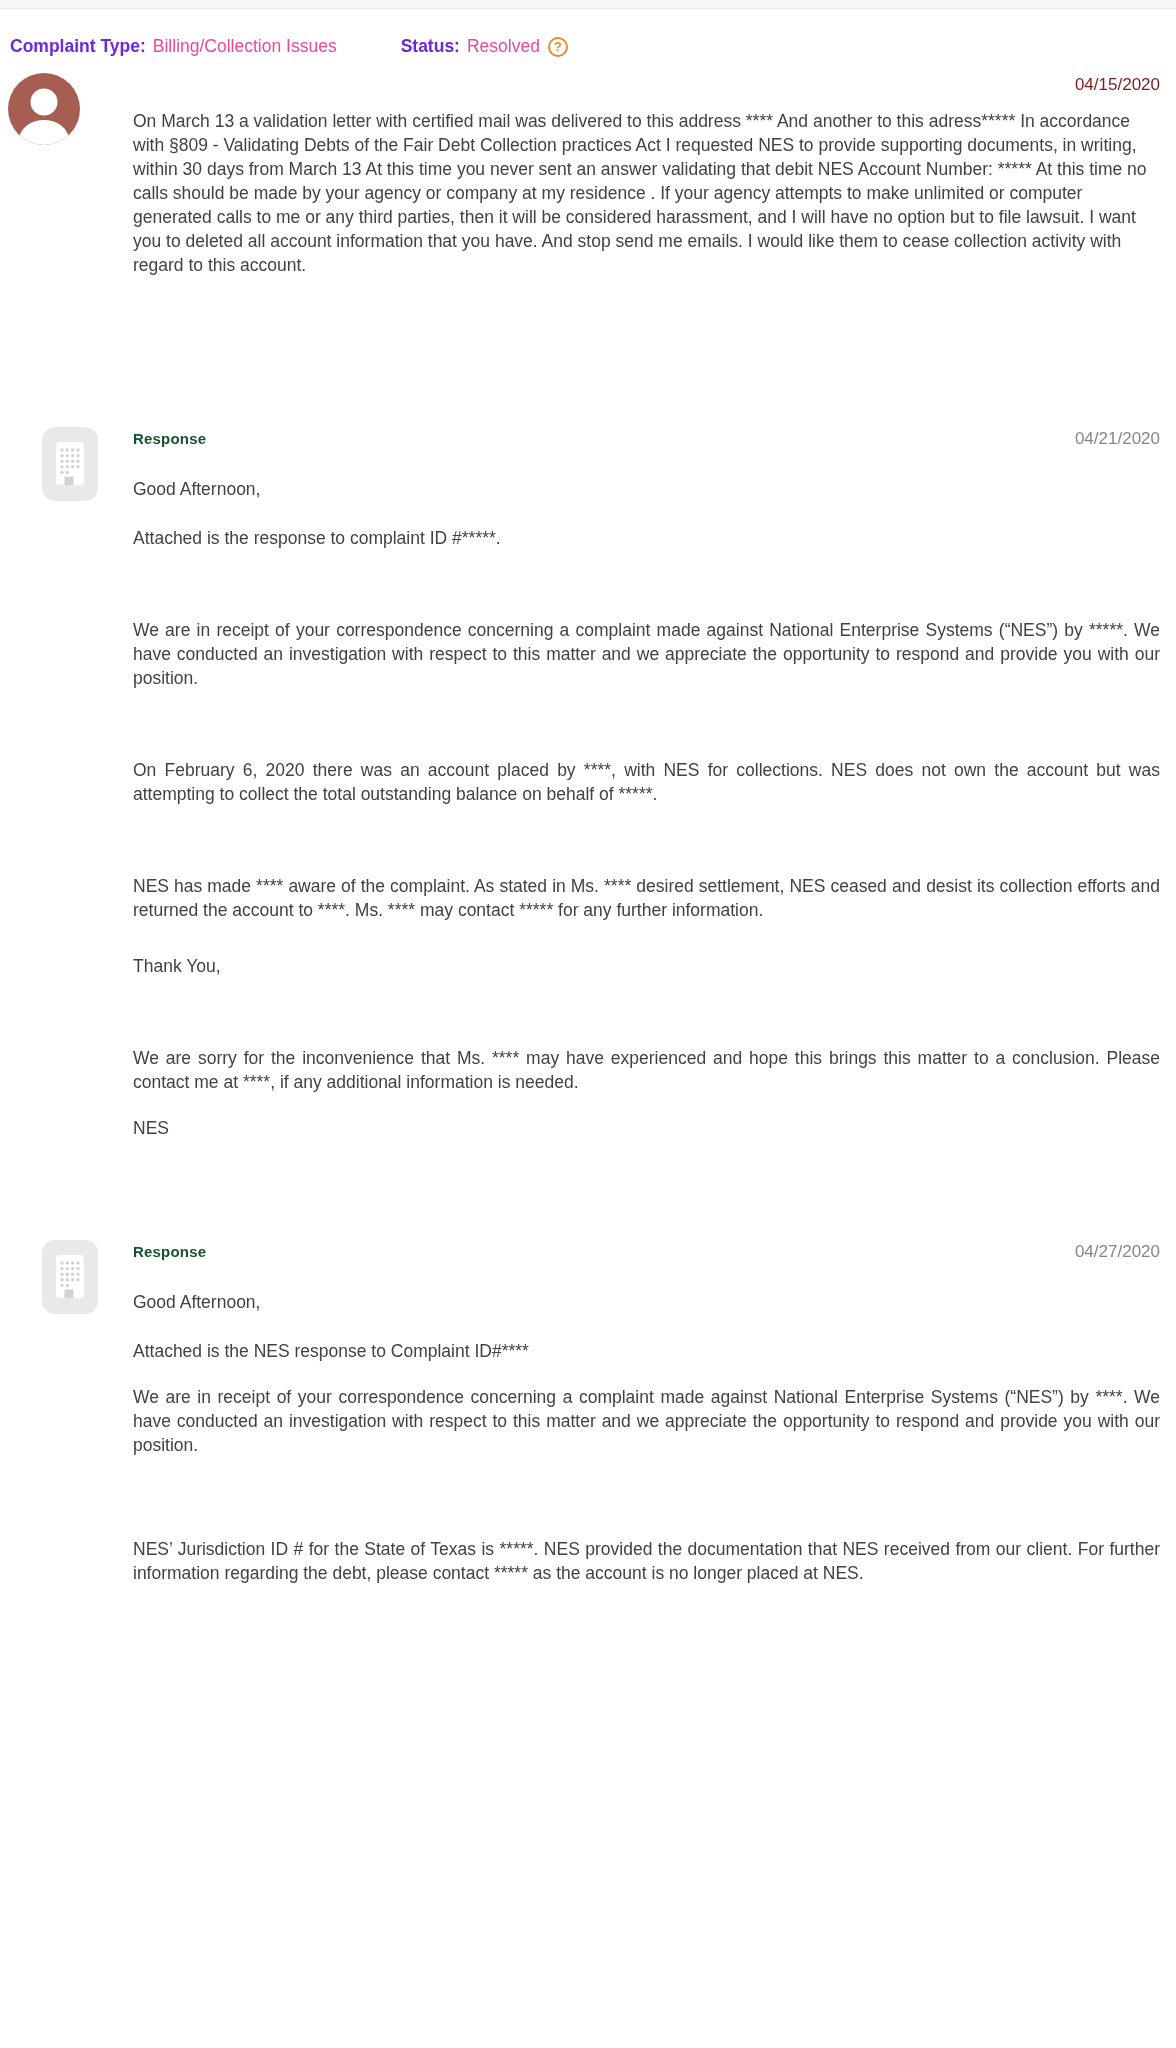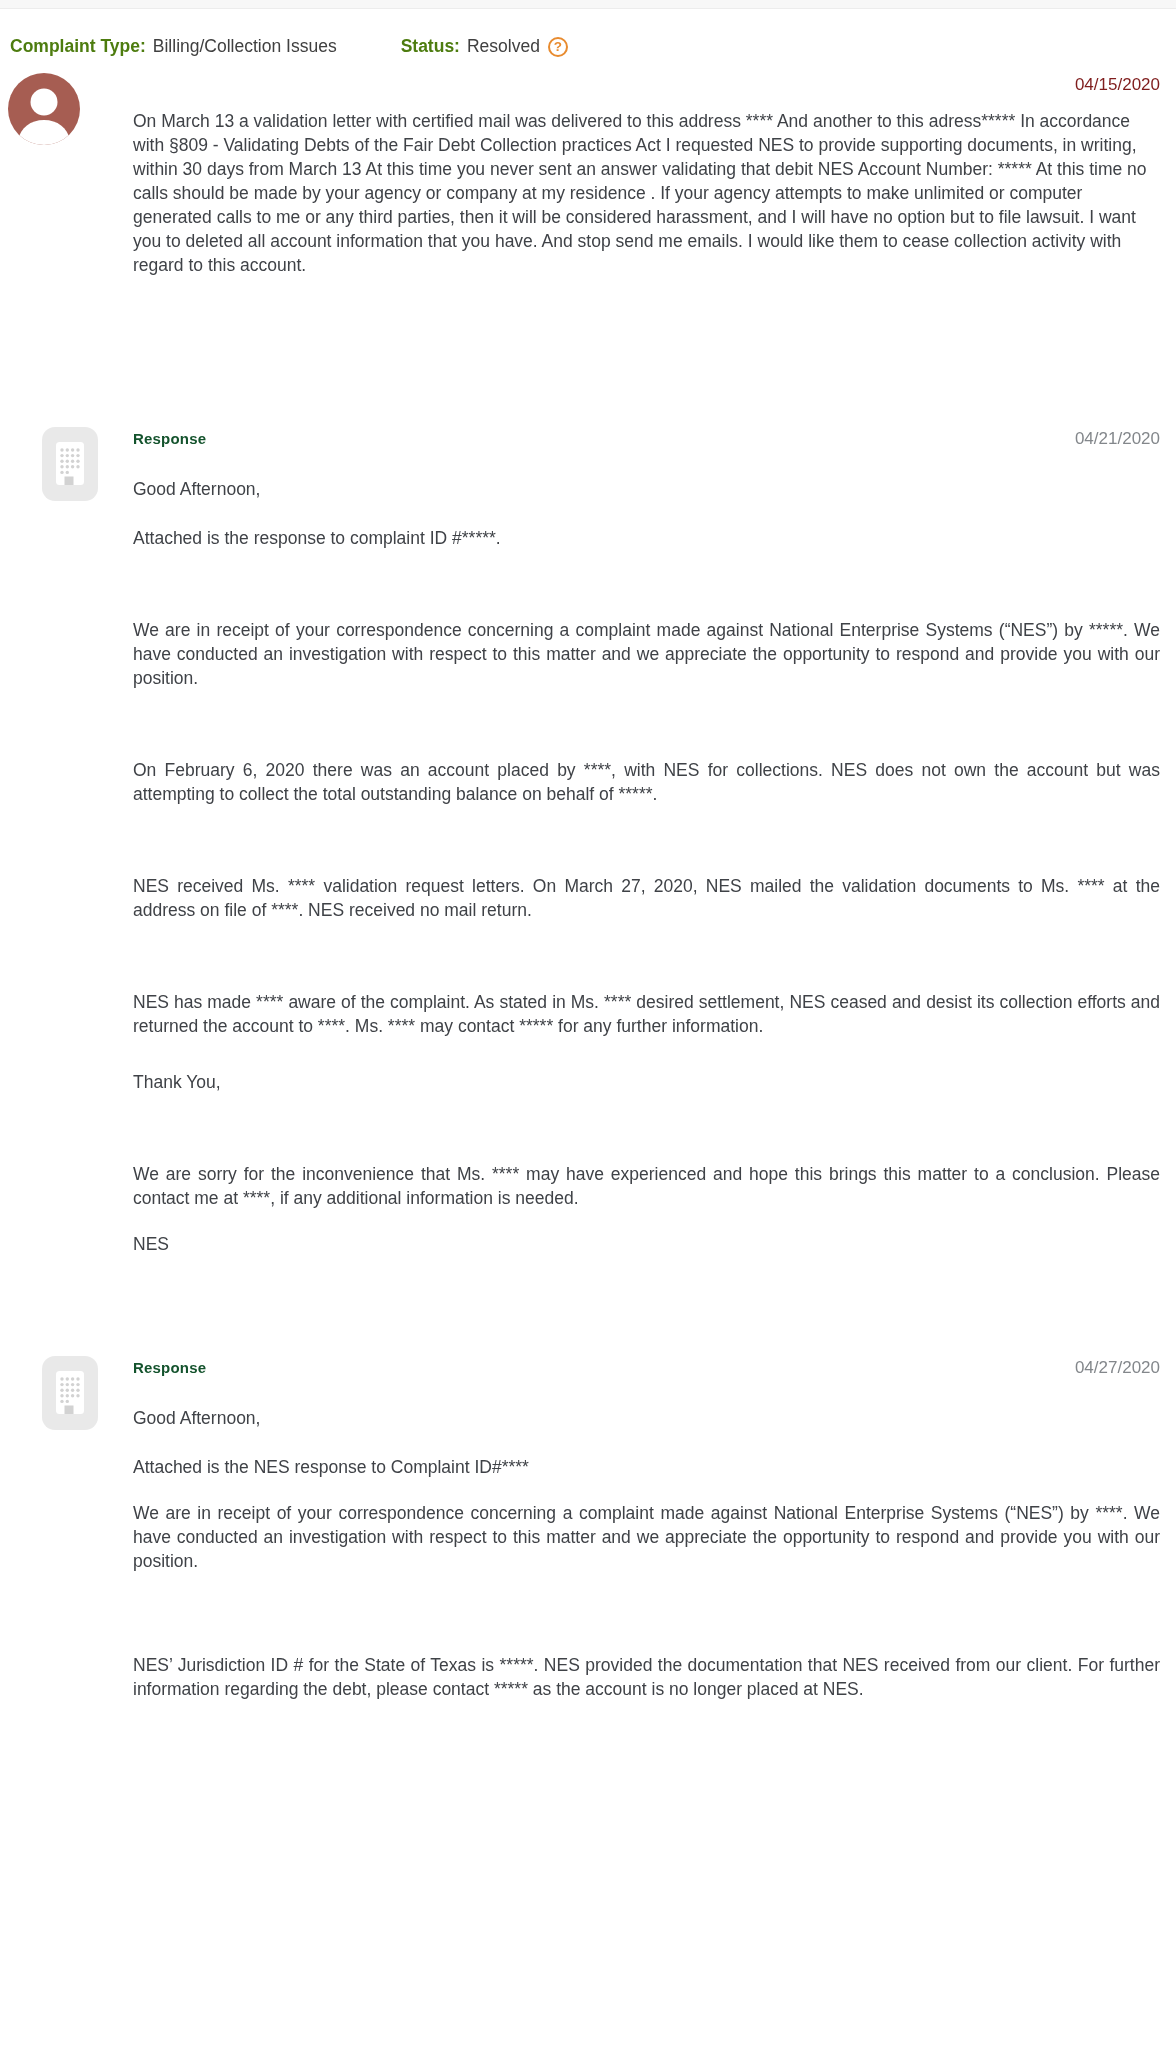--- a/index.html
+++ b/index.html
@@ -13,22 +13,22 @@
   .top-strip { height: 9px; background: #f7f7f7; border-bottom: 1px solid #ececec; }
   .page { padding: 0 16px 0 8px; }
 
   
   .header-row {
     display: flex; align-items: center; gap: 64px;
     margin: 27px 0 16px 2px;
     font-size: 17.5px; color: #26282b;
   }
   .meta { display: flex; align-items: center; }
-  .meta .lbl { font-weight: bold; color: #4d7c0f; margin-right: 7px; }
-  .meta .val { color: #404040; }
+  .meta .lbl { font-weight: bold; color: #6d28d9; margin-right: 7px; }
+  .meta .val { color: #ec4899; }
   .q-icon {
     display: inline-flex; align-items: center; justify-content: center;
     width: 20px; height: 20px; margin-left: 8px;
     border: 2px solid #e88b2f; border-radius: 50%;
     color: #e88b2f; font-weight: bold; font-size: 13.5px; line-height: 1;
     cursor: pointer;
   }
 
   
   .message { display: flex; align-items: flex-start; }
@@ -130,21 +130,20 @@
     </div>
     <div class="msg-content">
       <div class="resp-head">
         <span class="resp-title">Response</span>
         <span class="msg-date date-gray">04/21/2020</span>
       </div>
       <p class="body-text greeting">Good Afternoon,</p>
       <p class="body-text">Attached is the response to complaint ID #*****.</p>
       <p class="body-text para-j gap-lg">We are in receipt of your correspondence concerning a complaint made against National Enterprise Systems (“NES”) by *****. We have conducted an investigation with respect to this matter and we appreciate the opportunity to respond and provide you with our position.</p>
       <p class="body-text para-j gap-lg">On February 6, 2020 there was an account placed by ****, with NES for collections. NES does not own the account but was attempting to collect the total outstanding balance on behalf of *****.</p>
-      <p class="body-text para-j gap-lg">NES received Ms. **** validation request letters. On March 27, 2020, NES mailed the validation documents to Ms. **** at the address on file of ****. NES received no mail return.</p>
       <p class="body-text para-j gap-lg">NES has made **** aware of the complaint. As stated in Ms. **** desired settlement, NES ceased and desist its collection efforts and returned the account to ****. Ms. **** may contact ***** for any further information.</p>
       <p class="body-text closing-1">Thank You,</p>
       <p class="body-text para-j gap-lg">We are sorry for the inconvenience that Ms. **** may have experienced and hope this brings this matter to a conclusion. Please contact me at ****, if any additional information is needed.</p>
       <p class="body-text closing-2">NES</p>
     </div>
   </div>
 
   <div class="message response resp-2">
     <div class="msg-left">
       <div class="org-icon">

